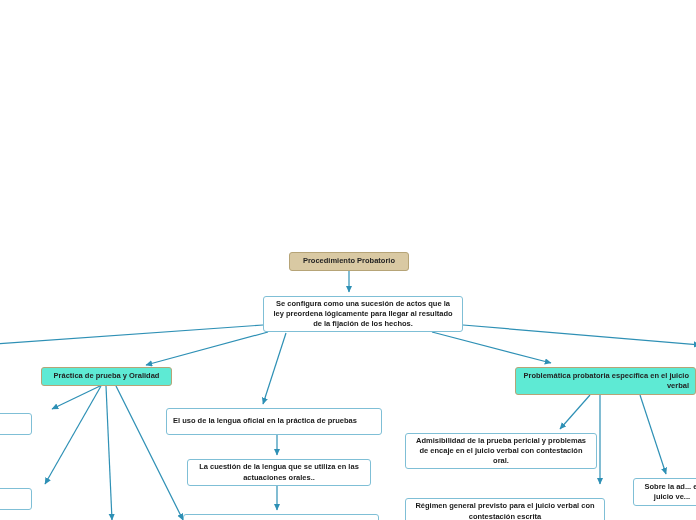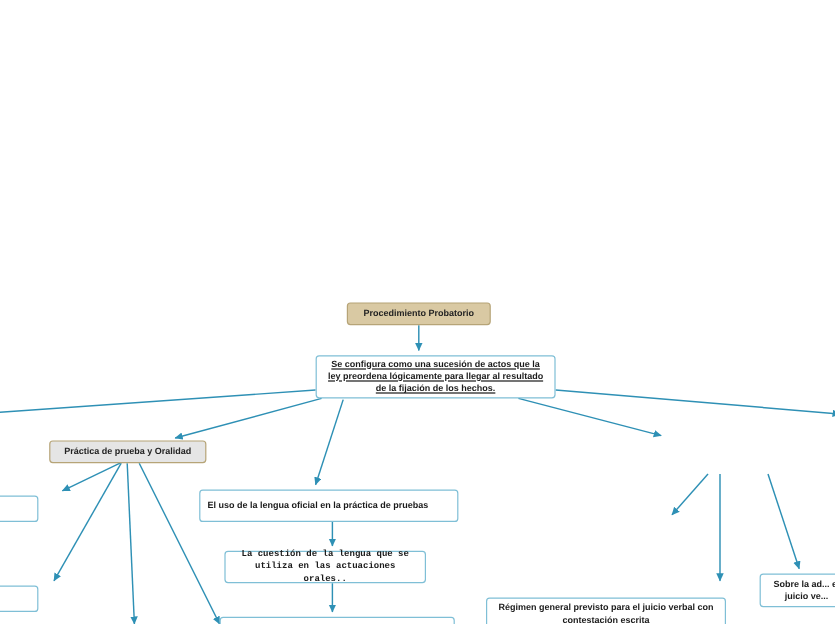--- a/index.html
+++ b/index.html
@@ -38,21 +38,21 @@
     padding: 4px 6px;
     color: #1a1a1a;
   }
   .node.root {
     background: #d9c9a3;
     border: 1px solid #b6a477;
     border-radius: 3px;
     color: #232323;
   }
   .node.branch {
-    background: #e5e5e5;
+    background: #5eead4;
     border: 1px solid #b6a477;
     border-radius: 3px;
     color: #232323;
     text-align: right;
   }
   .node.leaf {
     background: #ffffff;
     border: 1px solid #7fbfd6;
     border-radius: 3px;
     color: #1a1a1a;
@@ -101,49 +101,55 @@
       <path d="M590,395 L560,429"></path>
       <path d="M600,395 L600,484"></path>
       <path d="M640,395 L666,474"></path>
     </g>
   </svg>
 
   <div class="node root" style="left:289px; top:252px; width:120px; height:19px;">
     <span>Procedimiento Probatorio</span>
   </div>
 
-  <div class="node leaf center" style="left:263px; top:296px; width:200px; height:36px;text-decoration:underline;">
+  <div class="node leaf center" style="left:263px; top:296px; width:200px; height:36px;">
     <span>Se configura como una sucesión de actos que la ley preordena lógicamente para llegar al resultado de la fijación de los hechos.</span>
   </div>
 
   <div class="node branch" style="left:41px; top:367px; width:131px; height:19px;">
     <span>Práctica de prueba y Oralidad</span>
   </div>
 
+  <div class="node branch" style="left:515px; top:367px; width:181px; height:28px;">
+    <span>Problemática probatoria específica en el juicio verbal</span>
+  </div>
 
   <div class="node leaf" style="left:-30px; top:413px; width:62px; height:22px;">
     
   </div>
 
   <div class="node leaf" style="left:-30px; top:488px; width:62px; height:22px;">
     
   </div>
 
   <div class="node leaf" style="left:166px; top:408px; width:216px; height:27px;">
     <span>El uso de la lengua oficial en la práctica de pruebas</span>
   </div>
 
-  <div class="node leaf" style="left:187px; top:459px; width:168px; height:27px;font-family:Liberation Mono, monospace;">
+  <div class="node leaf" style="left:187px; top:459px; width:184px; height:27px;">
     <span>La cuestión de la lengua que se utiliza en las actuaciones orales..</span>
   </div>
 
   <div class="node leaf" style="left:183px; top:514px; width:196px; height:20px;">
     <span></span>
   </div>
 
+  <div class="node leaf" style="left:405px; top:433px; width:192px; height:36px;">
+    <span>Admisibilidad de la prueba pericial y problemas de encaje en el juicio verbal con contestación oral.</span>
+  </div>
 
   <div class="node leaf center" style="left:405px; top:488px; width:200px; height:27px;margin-top:10px;">
     <span>Régimen general previsto para el juicio verbal con contestación escrita</span>
   </div>
 
   <div class="node leaf" style="left:633px; top:478px; width:78px; height:28px;">
     <span>Sobre la ad... el juicio ve...</span>
   </div>
 
 </div>

